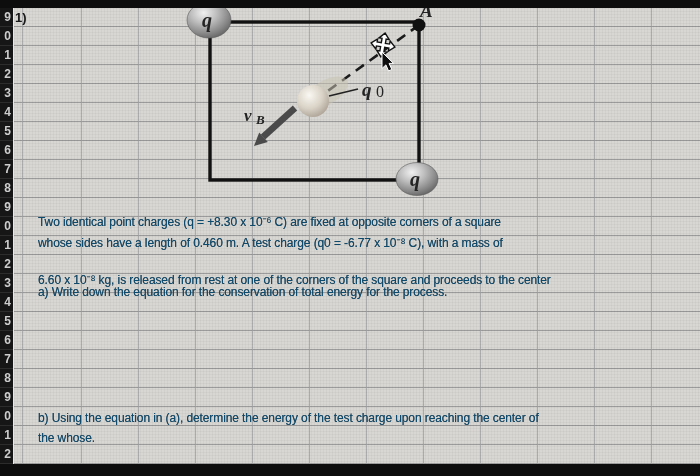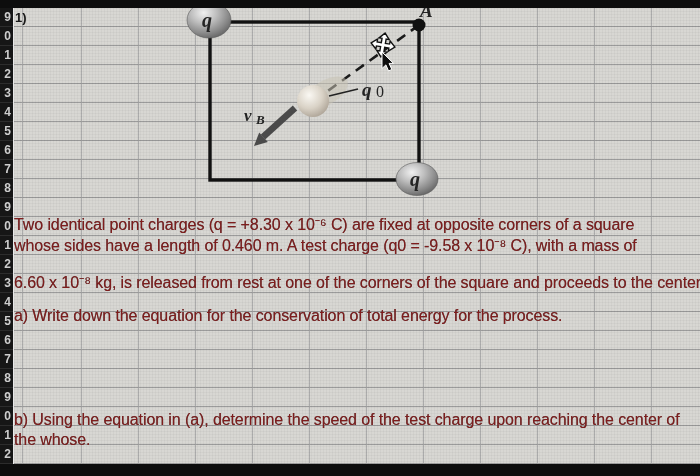--- a/index.html
+++ b/index.html
@@ -26,22 +26,22 @@
     background-color:#d8d7d3;
     background-image:
       repeating-linear-gradient(180deg,rgba(0,0,0,0.032) 0 1px,transparent 1px 3px),
       repeating-linear-gradient(90deg,rgba(0,0,0,0.032) 0 1px,transparent 1px 3px),
       repeating-linear-gradient(180deg,transparent 0 18px,#9c9c9c 18px 19px),
       repeating-linear-gradient(90deg,transparent 0 56px,#acacac 56px 57px);
     background-position:0 0,0 0,0 0,11px 0;
   }
   
   .txt{
-    position:absolute;left:14px;z-index:4;color:#7f1d1d;font-size:16px;
-    white-space:nowrap;letter-spacing:-0.1px;text-shadow:0 0 0.5px rgba(30,30,30,0.65);
+    position:absolute;left:14px;z-index:4;color:#0c4a6e;font-size:12px;
+    white-space:nowrap;letter-spacing:-0.1px;text-shadow:0 0 0.5px rgba(30,30,30,0.65);padding-left:24px;
   }
   .problem-number{position:absolute;left:15px;top:10px;z-index:4;font-size:13px;font-weight:700;color:#171717;}
   
   .diagram{position:absolute;left:170px;top:0;width:270px;height:205px;z-index:3;}
   .serif-label{font-family:"Liberation Serif",serif;font-style:italic;font-weight:700;fill:#242424;}
 </style>
 </head>
 <body>
 
 <div class="grid"></div>
@@ -119,22 +119,22 @@
     <tspan class="serif-label" font-size="17">v</tspan>
     <tspan class="serif-label" font-size="13" dy="3">B</tspan>
   </text>
 
   <path d="M0,-10.5 L-4.5,-5.5 L-1.8,-5.5 L-1.8,-1.8 L-5.5,-1.8 L-5.5,-4.5 L-10.5,0 L-5.5,4.5 L-5.5,1.8 L-1.8,1.8 L-1.8,5.5 L-4.5,5.5 L0,10.5 L4.5,5.5 L1.8,5.5 L1.8,1.8 L5.5,1.8 L5.5,4.5 L10.5,0 L5.5,-4.5 L5.5,-1.8 L1.8,-1.8 L1.8,-5.5 L4.5,-5.5 Z" transform="translate(213,45) rotate(10) scale(1.15)" fill="#ffffff" stroke="#111" stroke-width="1.2"></path>
 
   <path d="M0,0 L0,16.5 L3.9,12.9 L6.6,19 L9.8,17.4 L7.1,11.4 L11.5,11.4 Z" transform="translate(212,52)" fill="#0e0e0e" stroke="#fff" stroke-width="1"></path>
 </svg>
 
 <div class="txt" style="top:213px">Two identical point charges (q = +8.30 x 10⁻⁶ C) are fixed at opposite corners of a square</div>
-<div class="txt" style="top:234px">whose sides have a length of 0.460 m. A test charge (q0 = -9.58 x 10⁻⁸ C), with a mass of</div>
+<div class="txt" style="top:234px">whose sides have a length of 0.460 m. A test charge (q0 = -6.77 x 10⁻⁸ C), with a mass of</div>
 <div class="txt" style="top:271px">6.60 x 10⁻⁸ kg, is released from rest at one of the corners of the square and proceeds to the center</div>
 
-<div class="txt" style="top:307px">a)  Write down the equation for the conservation of total energy for the process.</div>
+<div class="txt" style="top:285px">a)  Write down the equation for the conservation of total energy for the process.</div>
 
-<div class="txt" style="top:411px">b)  Using the equation in (a), determine the speed of the test charge upon reaching the center of</div>
+<div class="txt" style="top:411px">b)  Using the equation in (a), determine the energy of the test charge upon reaching the center of</div>
 <div class="txt" style="top:431px">the whose.</div>
 
 <div class="bar-top"></div>
 <div class="bar-bottom"></div>
 
 </body></html>

